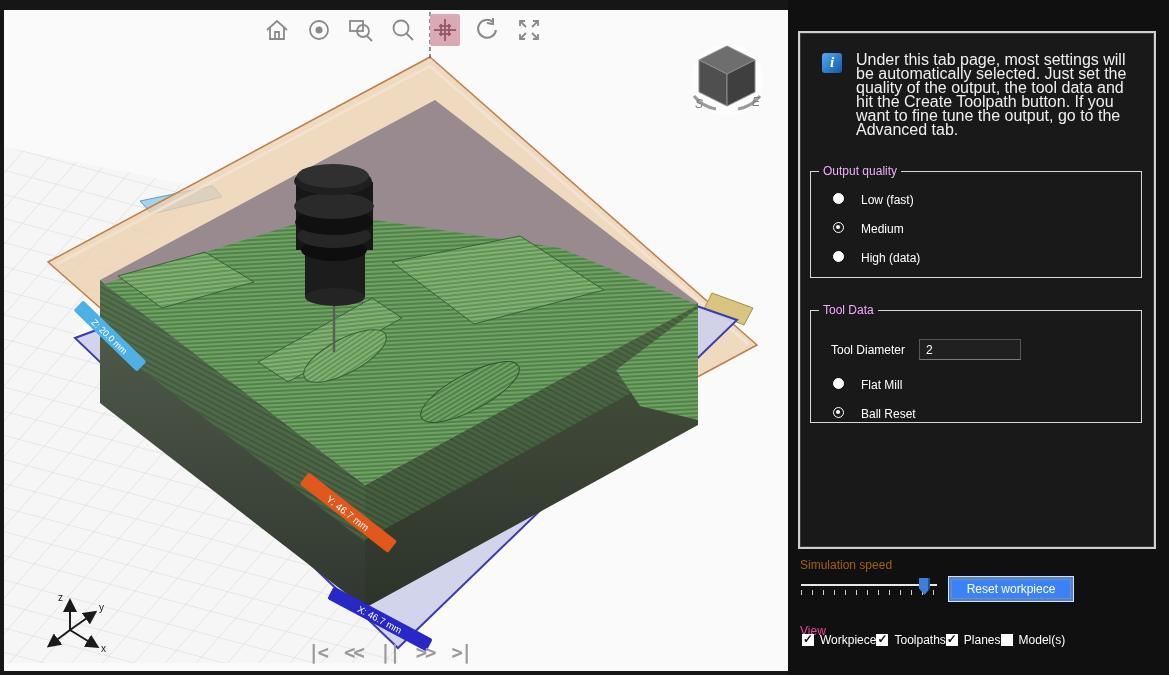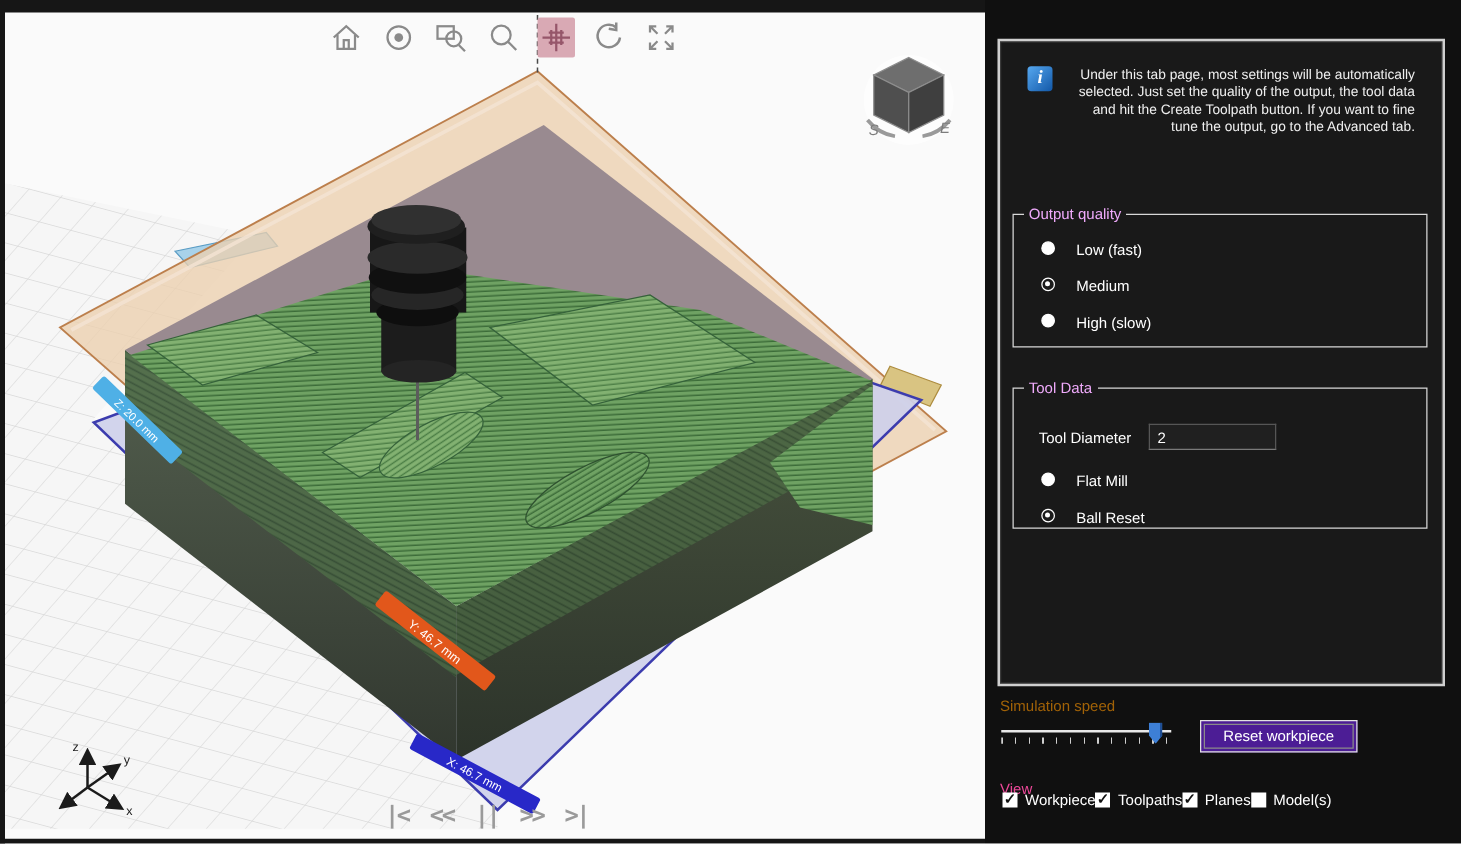--- a/index.html
+++ b/index.html
@@ -22,44 +22,44 @@
   .tabs{position:absolute;left:12px;top:7px;display:flex;align-items:flex-end;}
   .tab{font-size:12px;color:#111;background:#e3e3e3;border:1px solid #8a8a8a;border-bottom:none;
        padding:4px 9px 3px 9px;margin-right:1px;}
   .tab.active{background:#f7f7f7;padding:5px 11px 5px 11px;position:relative;z-index:2;font-weight:400;}
   .pframe{position:absolute;left:10px;top:31px;width:354px;height:514px;border:2px solid #cfcfcf;
           background:#191919;box-shadow:inset 0 0 0 1px #3a3a3a;}
   .inforow{position:absolute;left:22px;top:20px;width:310px;display:flex;gap:14px;}
   .infoicon{flex:0 0 20px;width:20px;height:20px;border-radius:3px;
             background:linear-gradient(135deg,#56a8f0,#1258a8);color:#fff;font-family:"Liberation Serif",serif;
             font-style:italic;font-weight:bold;font-size:15px;text-align:center;line-height:19px;}
-  .infotext{font-size:11px;line-height:14px;color:#efefef;text-align:right;}
+  .infotext{font-size:16px;line-height:14px;color:#efefef;}
   fieldset{border:1px solid #d8d8d8;margin:0;padding:0;}
   fieldset.grp{position:absolute;left:10px;width:330px;}
   legend{font-size:12px;color:#f0abfc;padding:0 4px;margin-left:8px;}
   .grp-oq{top:131px;height:112px;}
   .grp-td{top:270px;height:118px;}
   .radiorow{display:flex;gap:17px;margin:15px 0 0 22px;font-size:12px;color:#fff;cursor:default;}
   .radio{width:11px;height:11px;border-radius:50%;background:#fff;border:1.5px solid #fff;box-sizing:border-box;flex:0 0 11px;}
   .radio.sel{background:#1b1b1b;position:relative;}
   .radio.sel::after{content:'';position:absolute;left:2px;top:2px;width:4px;height:4px;border-radius:50%;background:#fff;}
   .diarow{display:flex;align-items:center;margin:22px 0 0 20px;font-size:12px;color:#fff;}
   .diarow label{width:88px;}
   .diainput{width:88px;height:17px;background:#202020;border:1px solid #565656;border-bottom-color:#7a7a7a;
             color:#fff;font-size:12px;padding:1px 6px;font-family:"Liberation Sans",sans-serif;}
   .simlabel{position:absolute;left:12px;top:558px;font-size:12px;color:#a16207;}
   .slider{position:absolute;left:13px;top:580px;width:136px;height:20px;cursor:pointer;}
   .slider .track{position:absolute;left:0;top:4px;width:100%;height:2px;background:#e8e8e8;}
   .slider .ticks{position:absolute;left:0;top:10px;width:100%;height:5px;
                  background:repeating-linear-gradient(90deg,#cfcfcf 0 1px,transparent 1px 11px);}
   .slider .thumb{position:absolute;left:118px;top:-2px;width:11px;height:17px;background:#3d7fd6;
                  clip-path:polygon(0 0,100% 0,100% 60%,50% 100%,0 60%);box-shadow:inset -2px 0 0 #1f4f96;}
-  .resetbtn{position:absolute;left:160px;top:576px;width:126px;height:26px;background:#4c1d95;color:#fff;
+  .resetbtn{position:absolute;left:160px;top:576px;width:126px;height:26px;background:#3b82f6;color:#fff;
             font-size:12px;border:1px solid #e2e2e2;outline:1px solid #8a8a8a;outline-offset:-4px;
-            font-family:"Liberation Sans",sans-serif;cursor:pointer;margin-left:12px;}
+            font-family:"Liberation Sans",sans-serif;cursor:pointer;}
   .viewlabel{position:absolute;left:12px;top:624px;font-size:12px;color:#ec4899;}
   .cbrow{position:absolute;left:14px;top:633px;display:flex;}
   .cbitem{display:flex;align-items:center;gap:6px;font-size:12px;color:#fff;cursor:default;}
   .cb{width:12px;height:12px;background:#fff;position:relative;flex:0 0 12px;}
   .cb.checked::after{content:'\2713';position:absolute;left:1px;top:-2px;color:#101010;font-size:12px;font-weight:bold;}
   text{font-family:"Liberation Sans",sans-serif;}
 </style>
 </head>
 <body>
 
@@ -252,21 +252,21 @@
         <div class="radiorow">
           <span class="radio"></span>
           <span>Low (fast)</span>
         </div>
         <div class="radiorow">
           <span class="radio sel"></span>
           <span>Medium</span>
         </div>
         <div class="radiorow">
           <span class="radio"></span>
-          <span>High (slow)</span>
+          <span>High (data)</span>
         </div>
       </fieldset>
 
       <fieldset class="grp grp-td">
         <legend>Tool Data</legend>
         <div class="diarow">
           <label>Tool Diameter</label>
           <input class="diainput" type="text" value="2" style="">
         </div>
         <div class="radiorow" style="margin-top:18px;">

